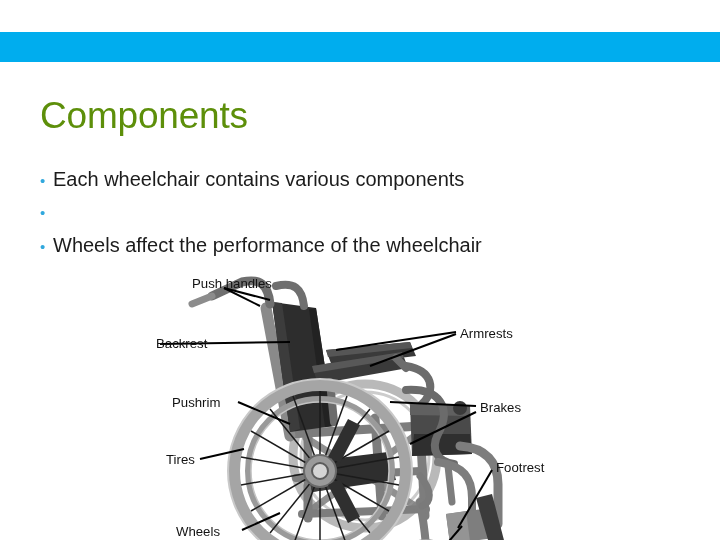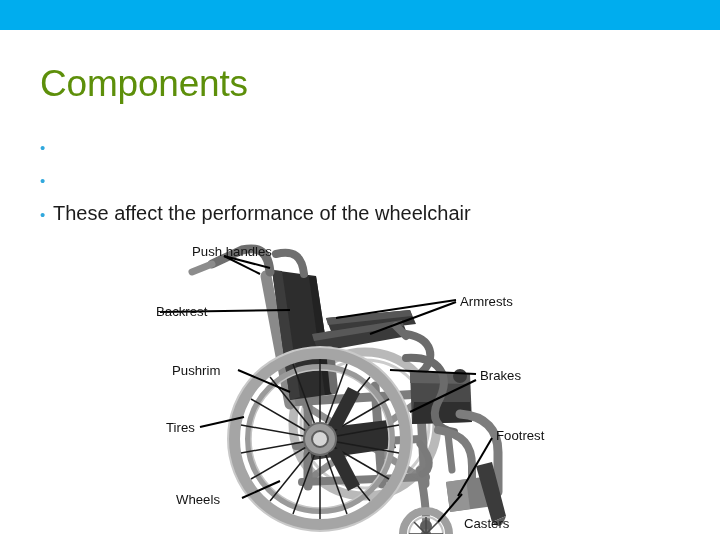--- a/index.html
+++ b/index.html
@@ -11,20 +11,21 @@
     width: 720px;
     height: 540px;
     overflow: hidden;
     font-family: "Liberation Sans", sans-serif;
     position: relative;
   }
   .slide {
     position: absolute;
     inset: 0;
     background: #ffffff;
+    margin-top: 32px;
   }
   .top-banner {
     position: absolute;
     left: 0;
     top: 0;
     width: 720px;
     height: 30px;
     background: #00adee;
   }
   .slide-title {
@@ -87,27 +88,28 @@
 
 <div class="slide">
 
   <div class="top-banner"></div>
 
   <div class="slide-title">Components</div>
 
   <div class="bullet-list">
     <div class="bullet-row">
       <span class="bullet-dot">•</span>
+      <span class="bullet-text">Each wheelchair contains various components</span>
     </div>
     <div class="bullet-row">
       <span class="bullet-dot">•</span>
     </div>
     <div class="bullet-row">
       <span class="bullet-dot">•</span>
-      <span class="bullet-text">These affect the performance of the wheelchair</span>
+      <span class="bullet-text">Wheels affect the performance of the wheelchair</span>
     </div>
   </div>
 
   <div class="diagram-wrap">
     <svg class="diagram-svg" viewBox="0 0 480 300">
 
       <g>
 
         <g>
           <circle cx="245" cy="190" r="72" fill="none" stroke="#b9b9b9" stroke-width="9"></circle>

